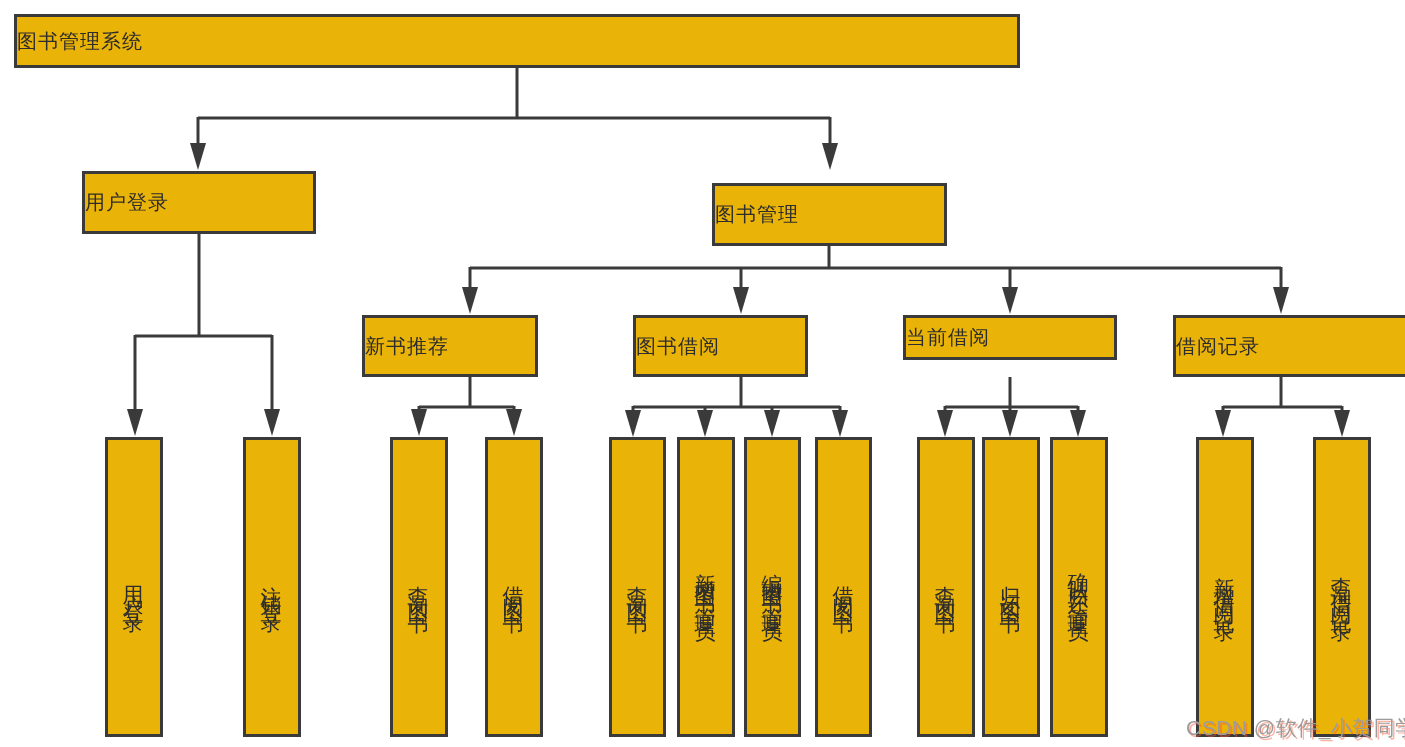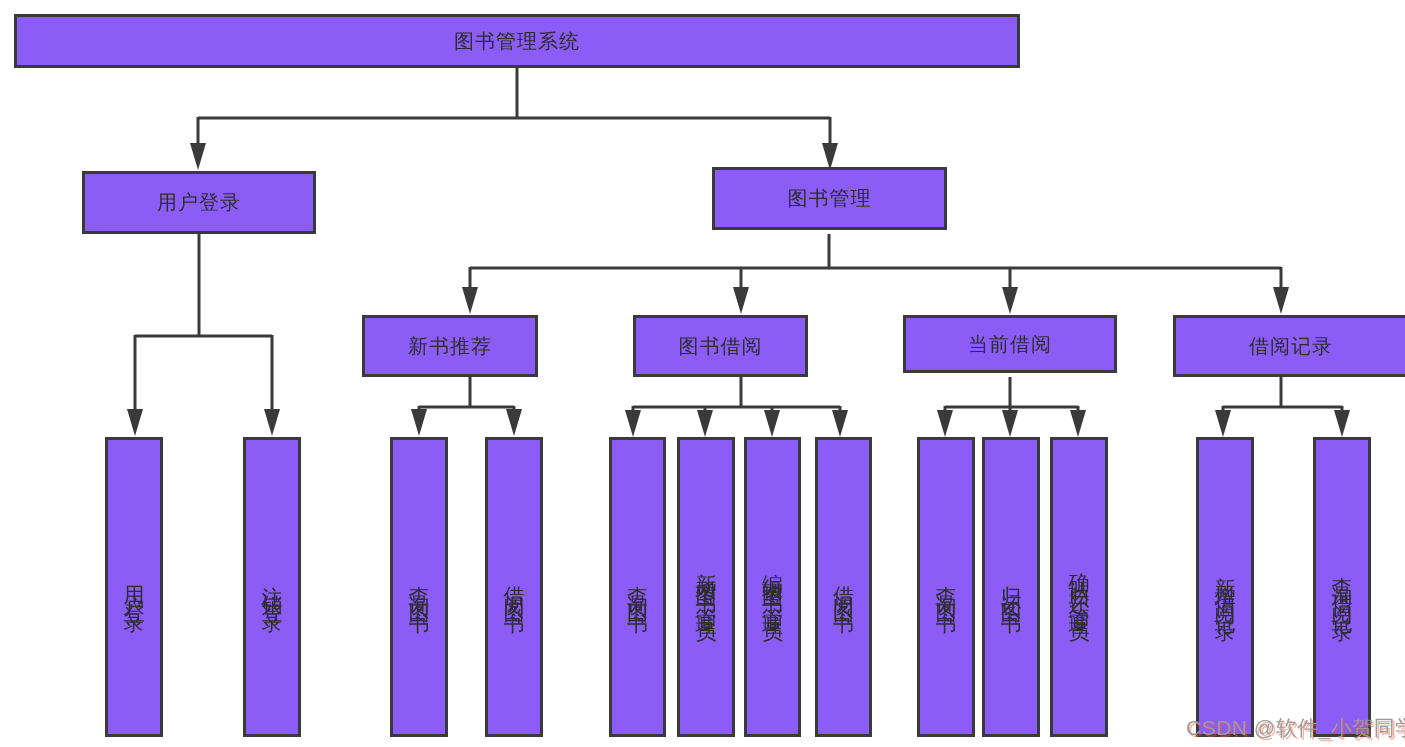--- a/index.html
+++ b/index.html
@@ -13,24 +13,23 @@
   }
   #connectors {
     position: absolute;
     left: 0; top: 0;
     width: 1405px; height: 747px;
   }
   .box {
     position: absolute;
     box-sizing: border-box;
     border: 3px solid #3a3a3a;
-    background: #8b5cf6;
+    background: #eab308;
     display: flex;
     align-items: center;
-    justify-content: center;
   }
   .hlabel {
     color: #2d2d2d;
     font-size: 20px;
     letter-spacing: 1px;
     white-space: nowrap;
   }
   .vtext {
     writing-mode: vertical-rl;
     text-orientation: mixed;
@@ -122,31 +121,31 @@
     </g>
   </svg>
 
   <div class="box" style="left:14px;top:14px;width:1006px;height:54px">
     <span class="hlabel">图书管理系统</span>
   </div>
 
   <div class="box" style="left:82px;top:171px;width:234px;height:63px">
     <span class="hlabel">用户登录</span>
   </div>
-  <div class="box" style="left:712px;top:167px;width:235px;height:63px">
+  <div class="box" style="left:712px;top:183px;width:235px;height:63px">
     <span class="hlabel">图书管理</span>
   </div>
 
   <div class="box" style="left:362px;top:315px;width:176px;height:62px">
     <span class="hlabel">新书推荐</span>
   </div>
   <div class="box" style="left:633px;top:315px;width:175px;height:62px">
     <span class="hlabel">图书借阅</span>
   </div>
-  <div class="box" style="left:903px;top:315px;width:214px;height:58px">
+  <div class="box" style="left:903px;top:315px;width:214px;height:45px">
     <span class="hlabel">当前借阅</span>
   </div>
   <div class="box" style="left:1173px;top:315px;width:236px;height:62px">
     <span class="hlabel">借阅记录</span>
   </div>
 
   <div class="box" style="left:105px;top:437px;width:58px;height:300px">
     <span class="vtext">用户登录</span>
   </div>
   <div class="box" style="left:243px;top:437px;width:58px;height:300px">

